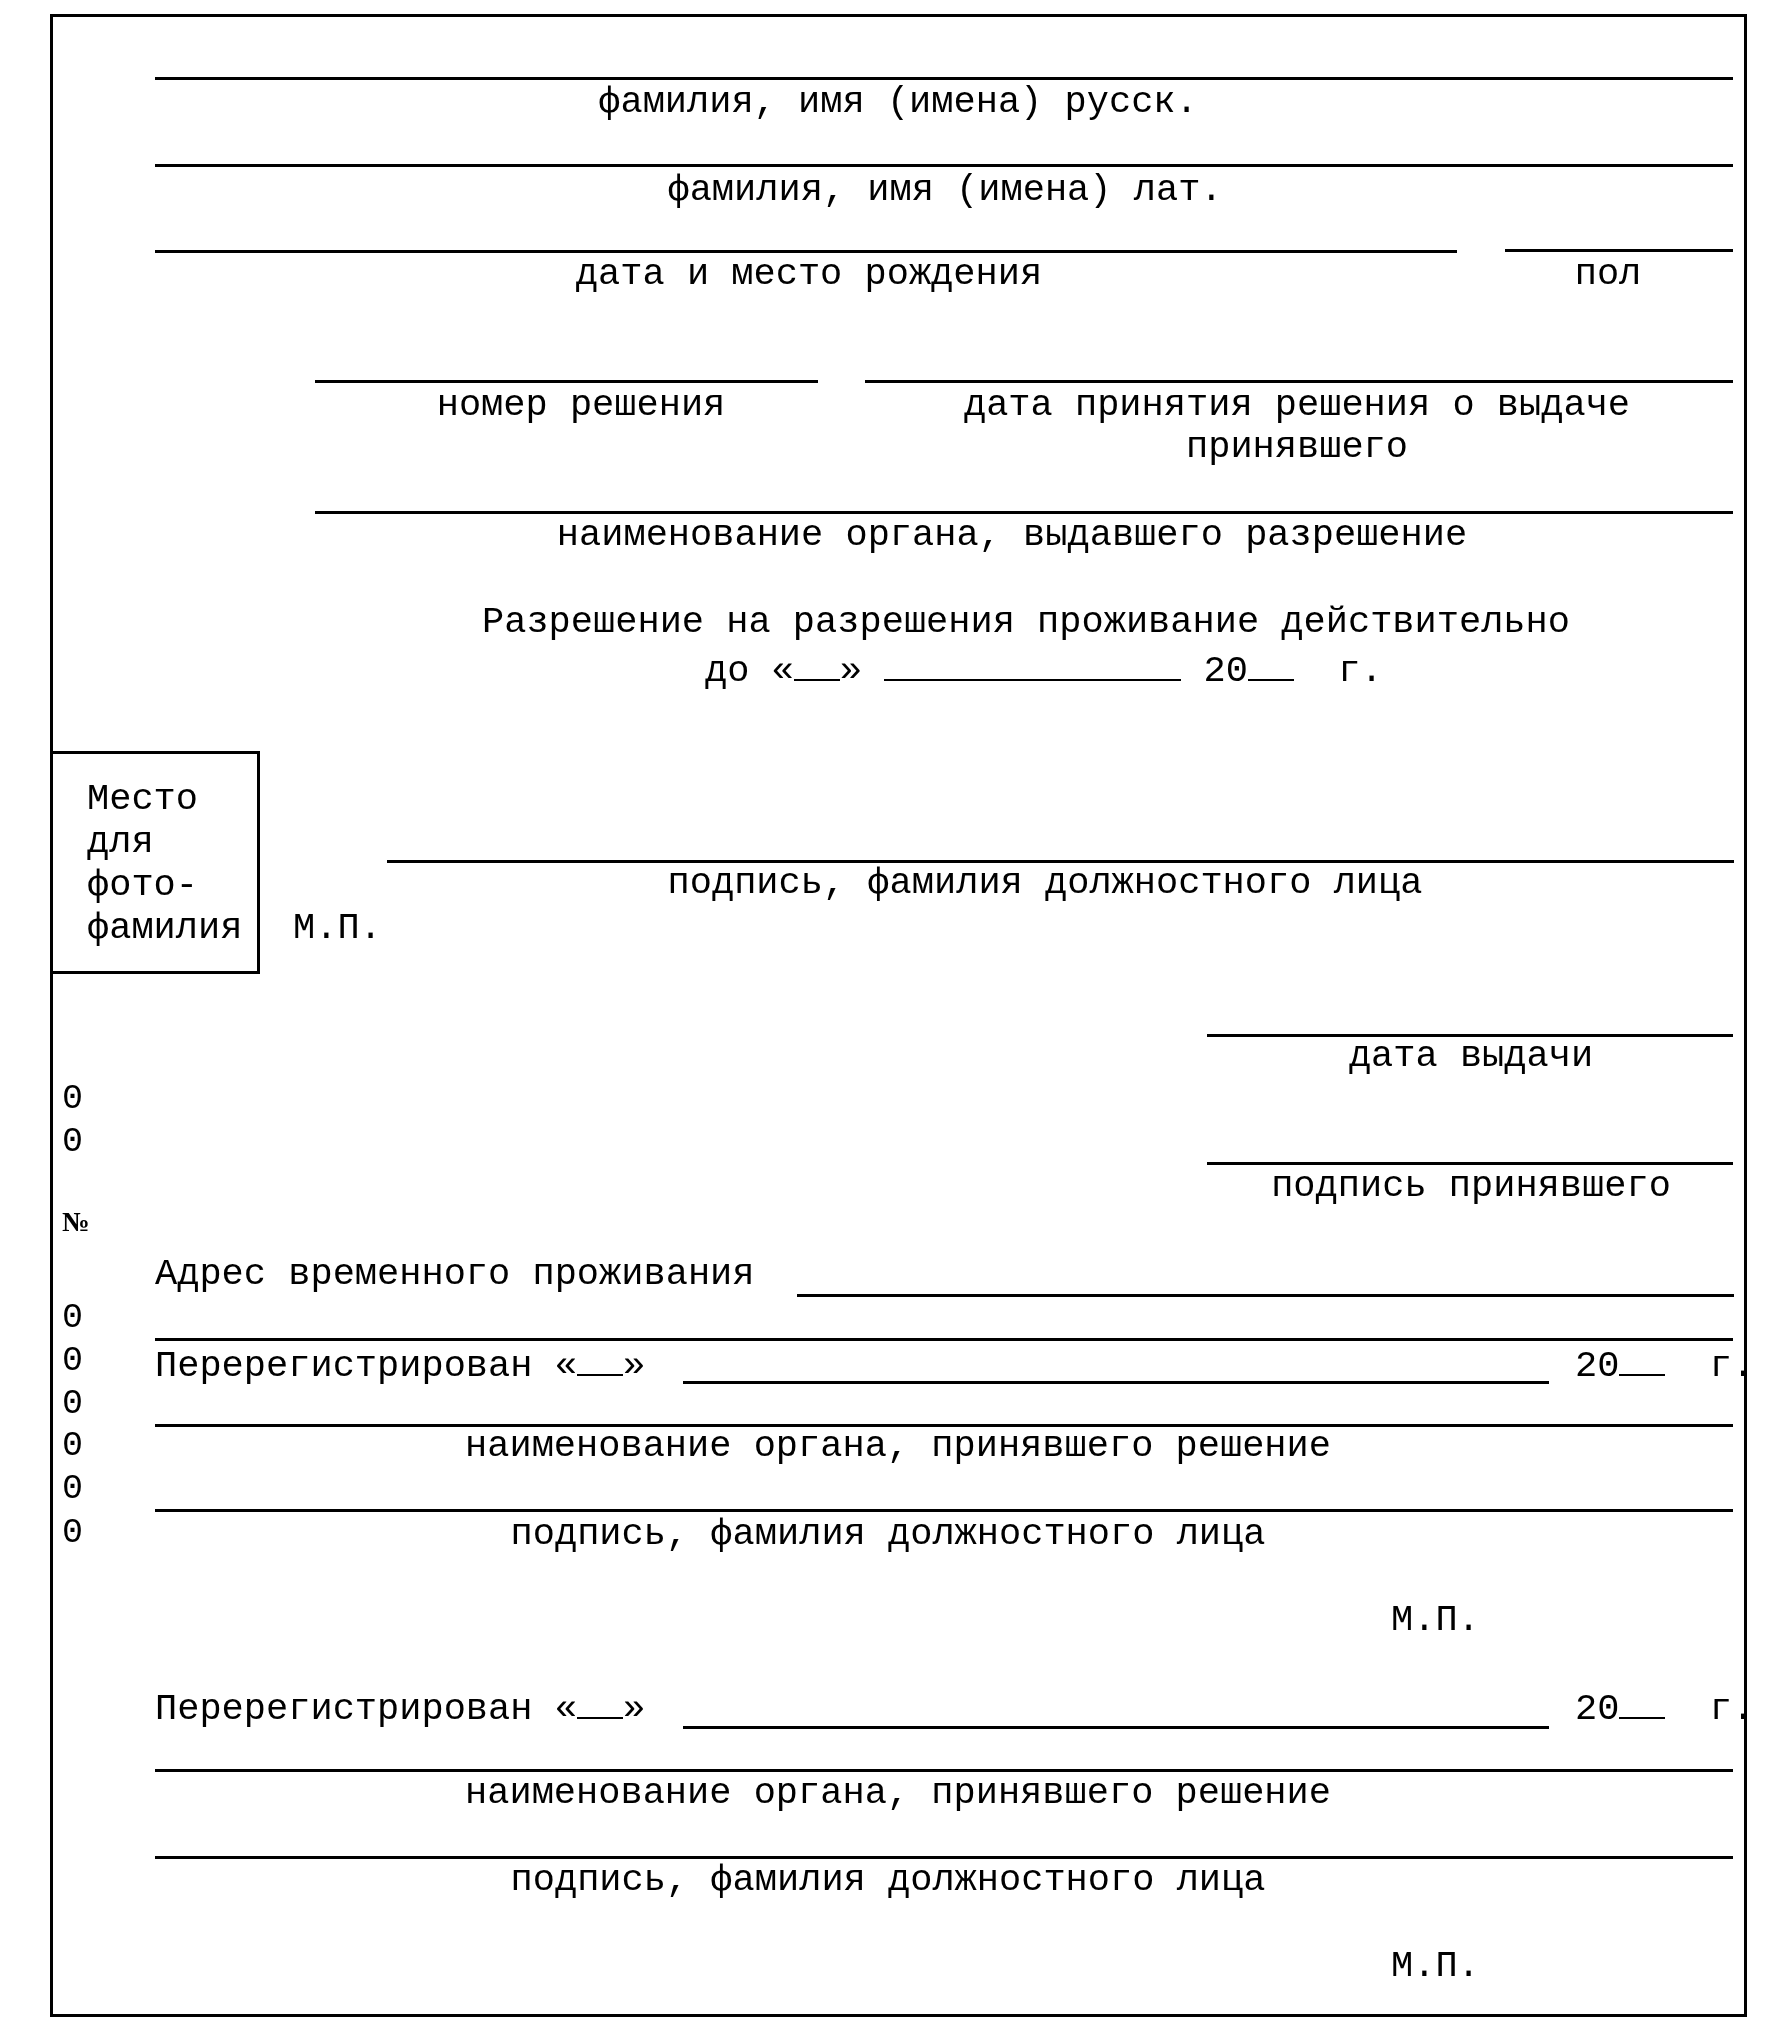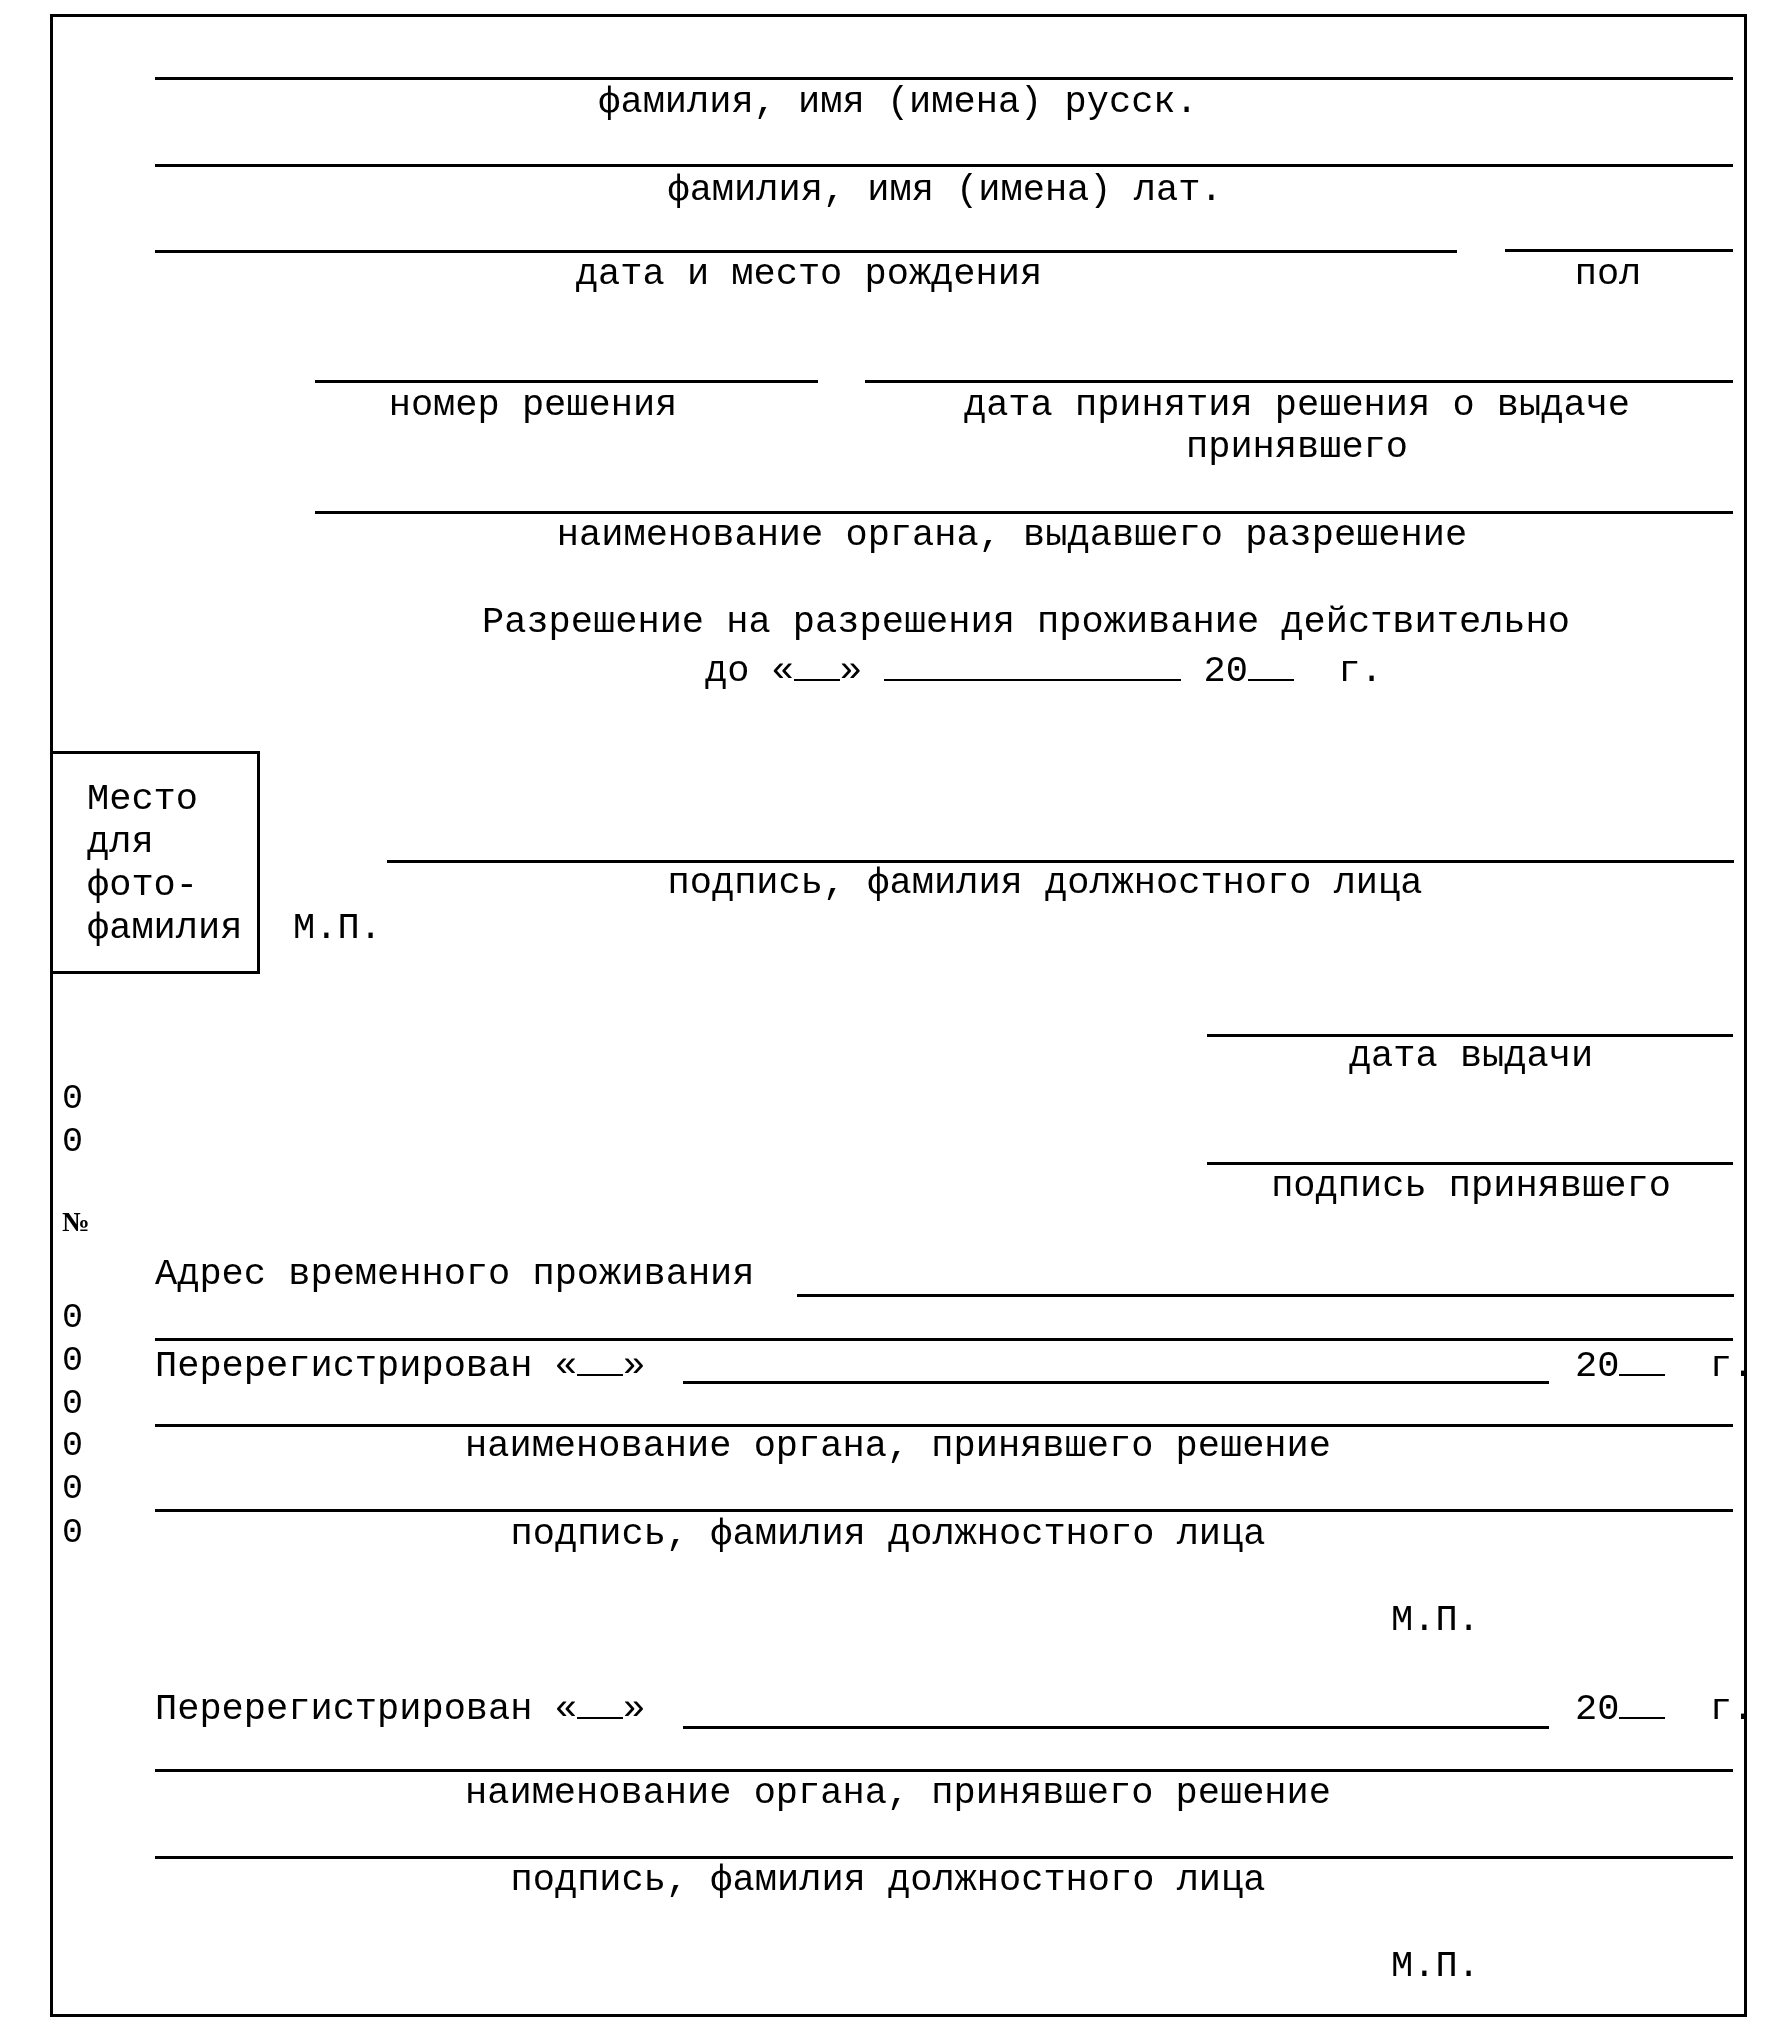--- a/index.html
+++ b/index.html
@@ -28,21 +28,21 @@
 <div class="ln" style="left:155px; top:164px; width:1578px;"></div>
 <div class="t c" style="left:898px; top:172px;margin-left:47px;">фамилия, имя (имена) лат.</div>
 
 <div class="ln" style="left:155px; top:250px; width:1302px;"></div>
 <div class="ln" style="left:1505px; top:249px; width:228px;"></div>
 <div class="t c" style="left:809px; top:256px;">дата и место рождения</div>
 <div class="t c" style="left:1608px; top:256px;">пол</div>
 
 <div class="ln" style="left:315px; top:380px; width:503px;"></div>
 <div class="ln" style="left:865px; top:380px; width:868px;"></div>
-<div class="t c" style="left:533px; top:387px;">номер решения</div>
+<div class="t c" style="left:581px; top:387px;">номер решения</div>
 <div class="t c" style="left:1297px; top:387px;">дата принятия решения о выдаче</div>
 <div class="t c" style="left:1297px; top:429px;">принявшего</div>
 
 <div class="ln" style="left:315px; top:511px; width:1418px;"></div>
 <div class="t c" style="left:1012px; top:517px;">наименование органа, выдавшего разрешение</div>
 
 <div class="t c" style="left:1026px; top:604px;">Разрешение на разрешения проживание действительно</div>
 <div class="t" style="left:705px; top:648px;"><span>до «</span><span class="blank" style="width:46px;"></span><span>»</span><span> </span><span class="blank" style="width:297px;"></span><span> </span><span>20</span><span class="blank" style="width:46px;"></span><span>  </span><span>г.</span></div>
 
 <div class="photo-box">

